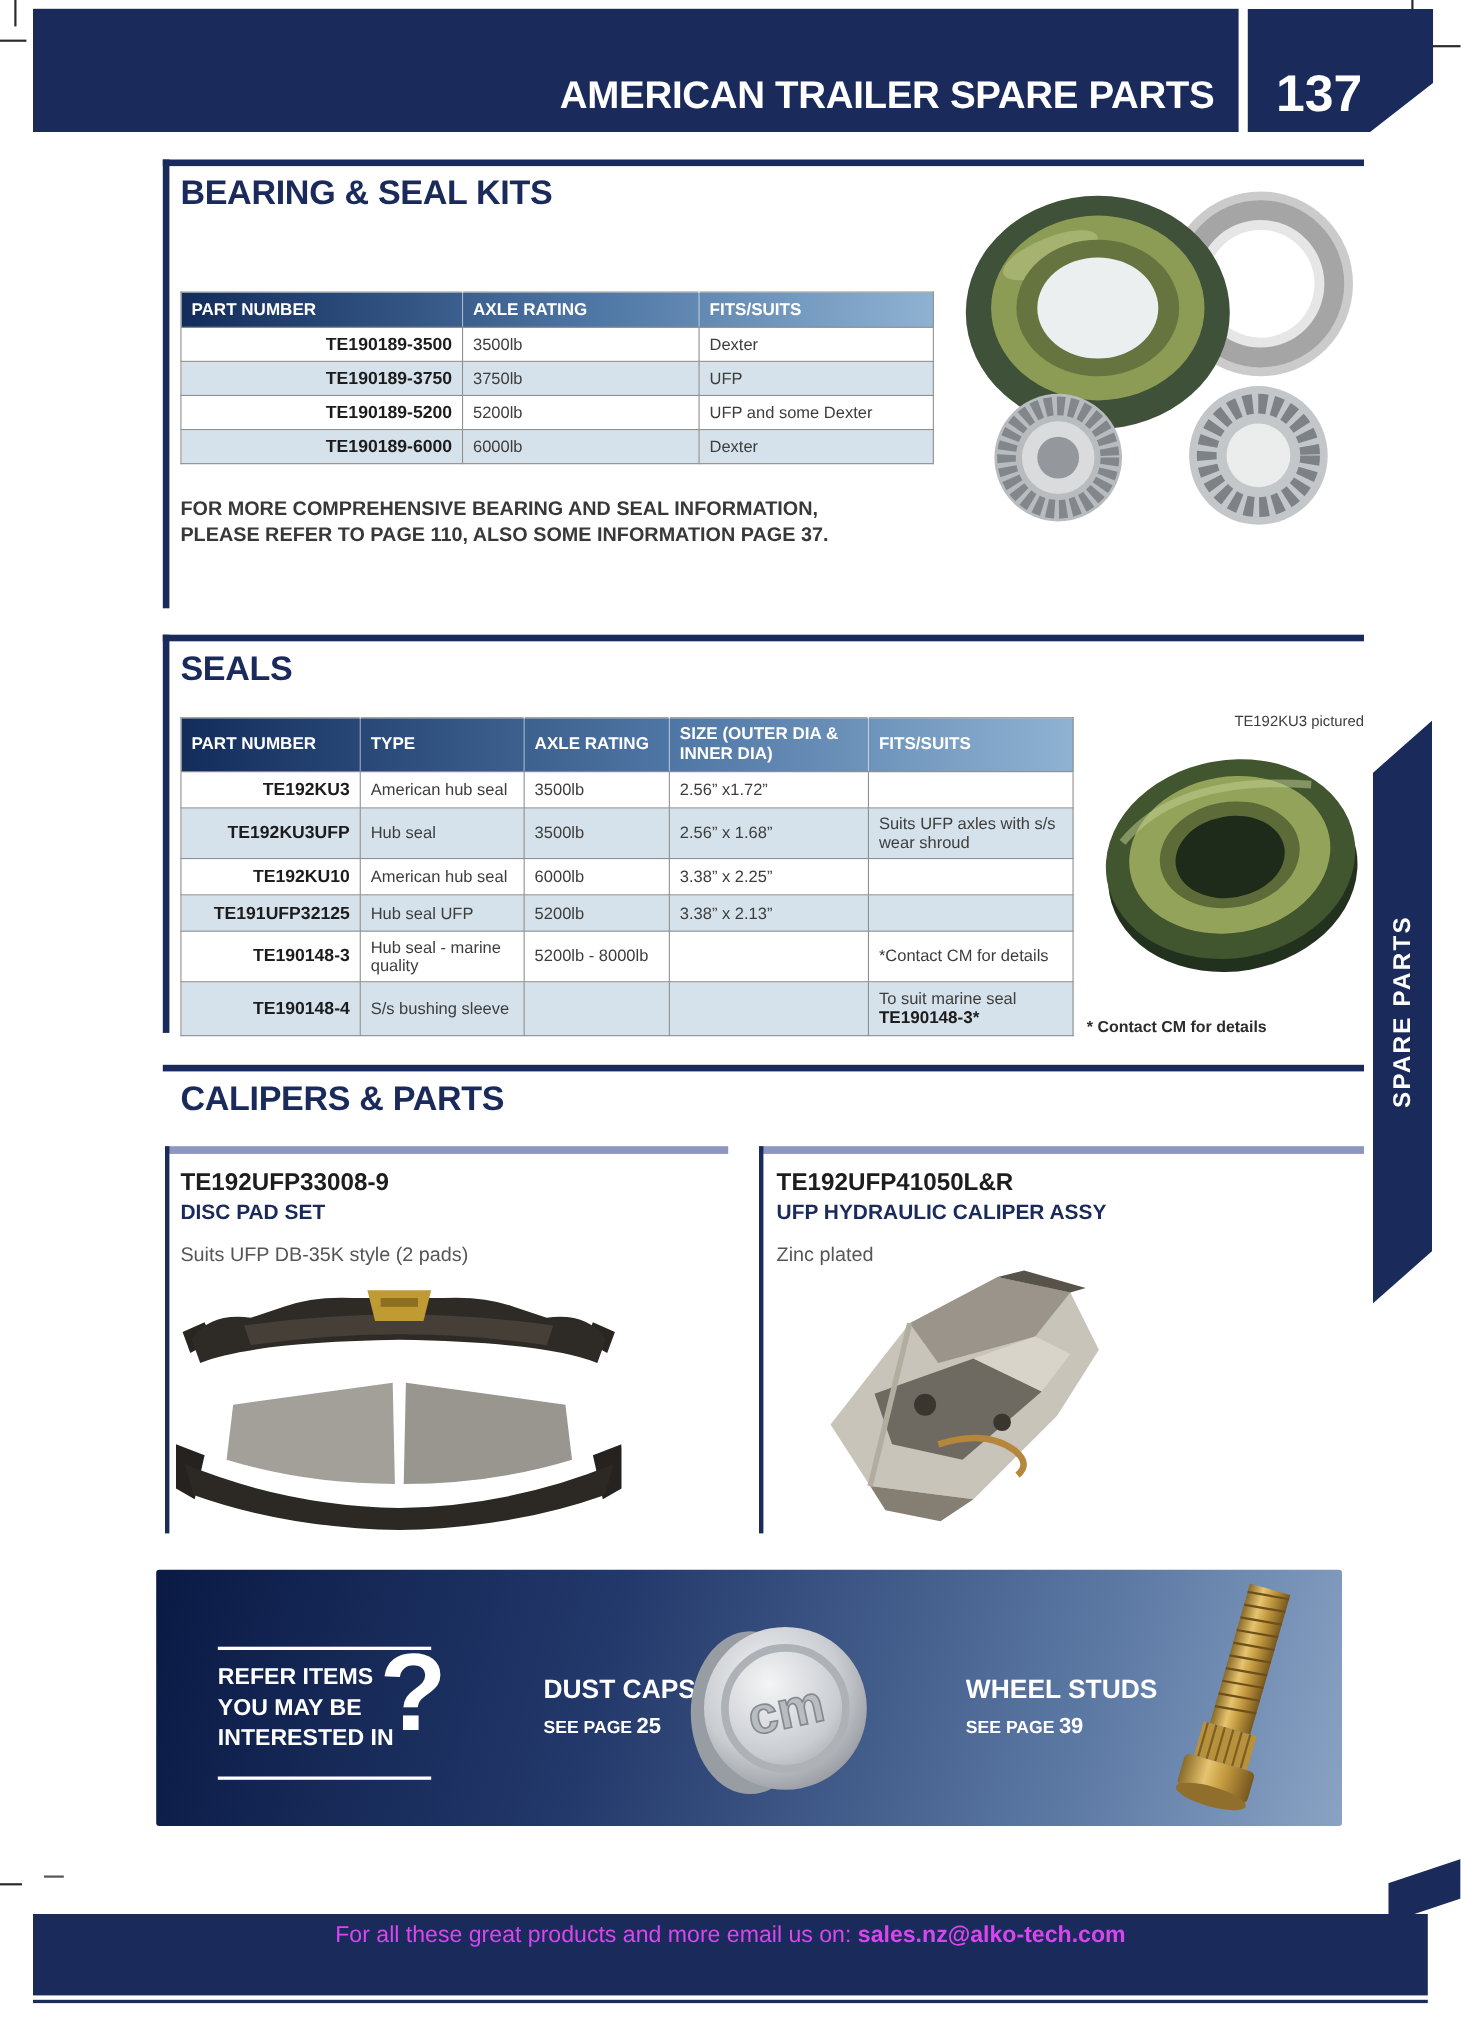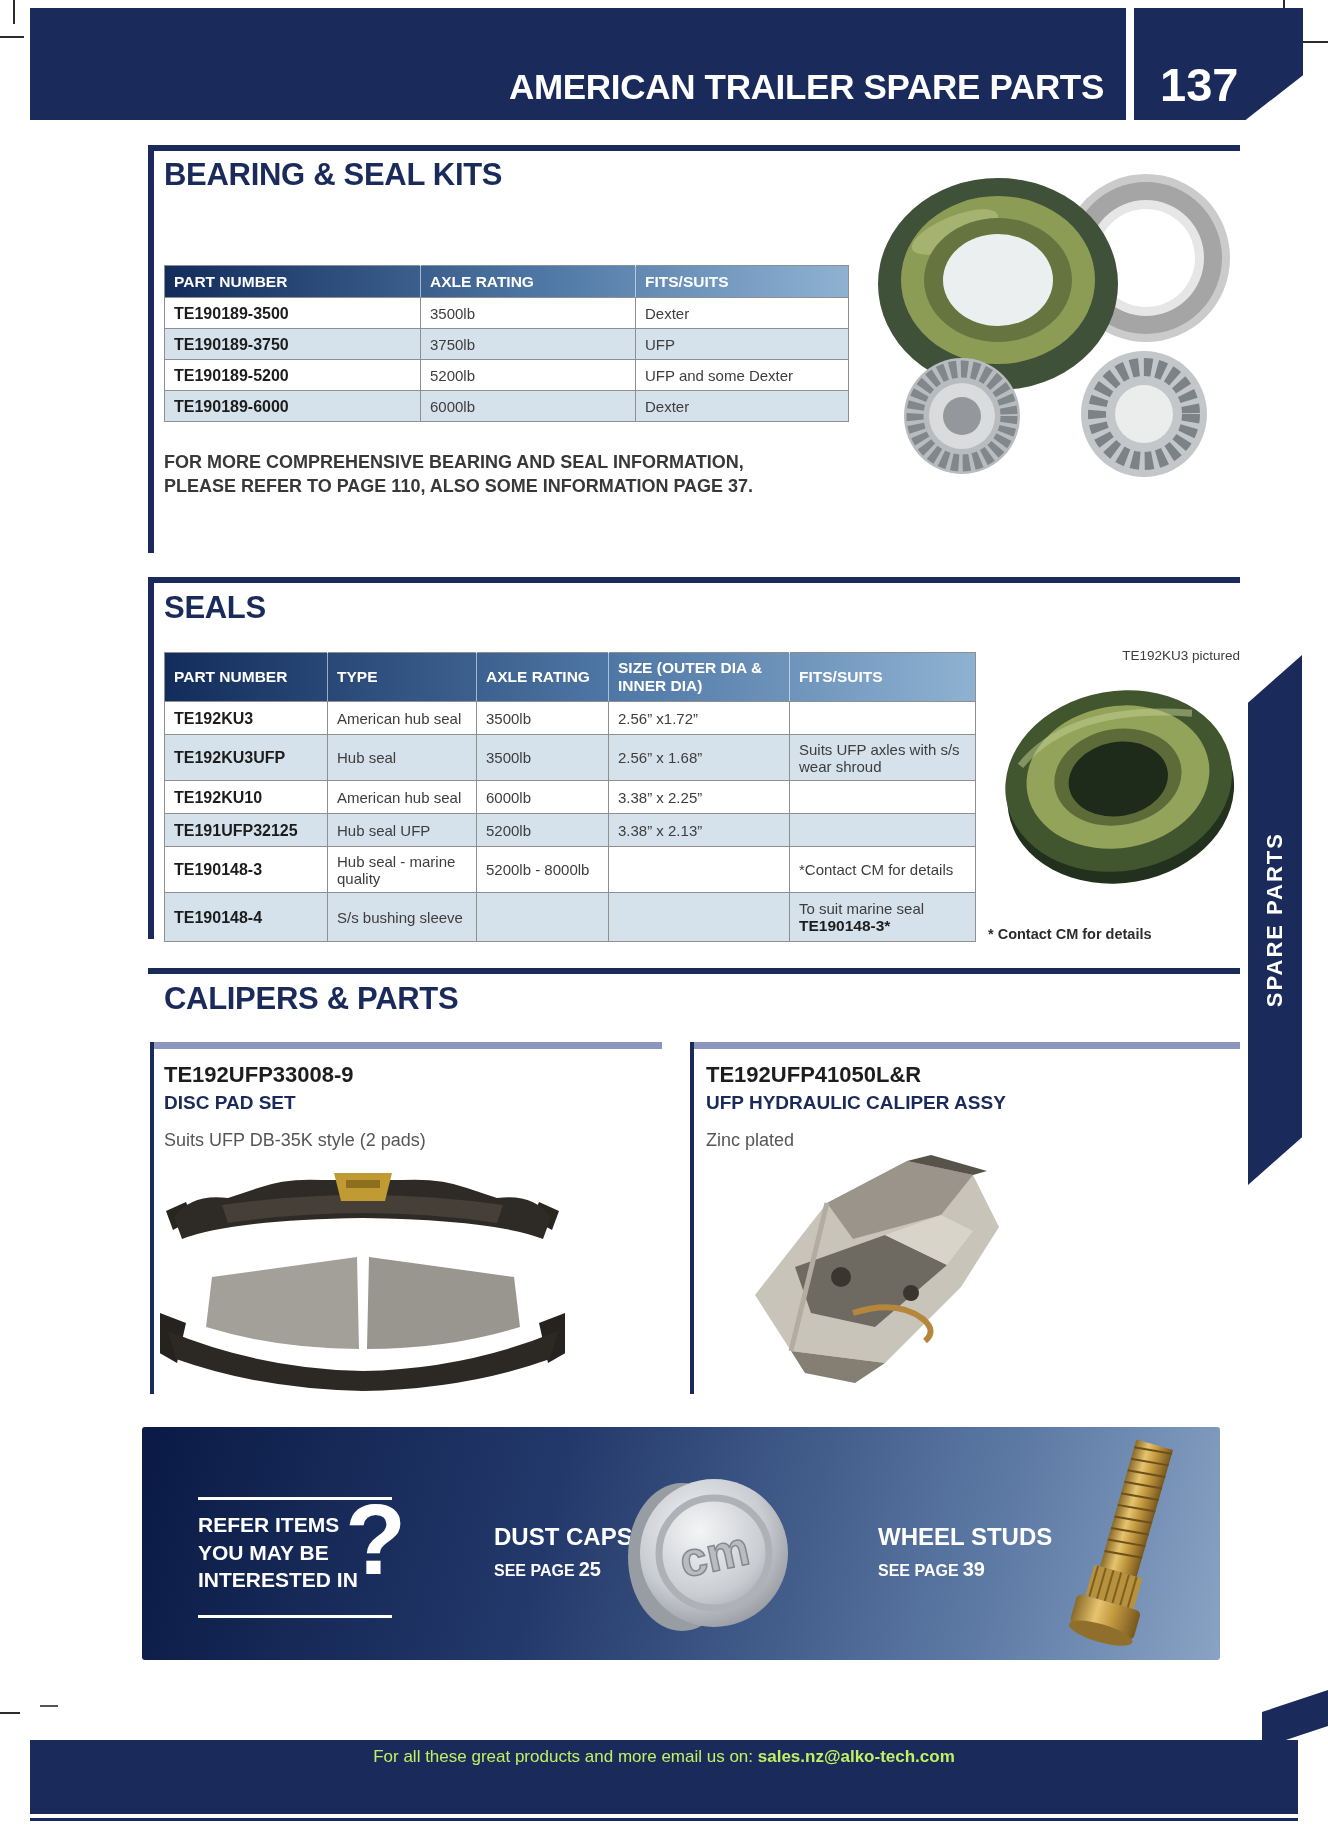--- a/index.html
+++ b/index.html
@@ -26,21 +26,21 @@
 
   
   table.ptable{position:absolute;border-collapse:collapse;table-layout:fixed;
     border:1px solid #8f8f8f;}
   table.ptable th{color:#fff;font-size:15.5px;font-weight:bold;text-align:left;padding:3px 9px;
     background:transparent;border-bottom:1px solid #8f8f8f;vertical-align:middle;line-height:18px;}
   table.ptable th + th{border-left:1px solid rgba(255,255,255,.55);}
   table.ptable td{border:1px solid #8f8f8f;font-size:15px;color:#3d3d3d;padding:2px 9px;
     background:#fff;vertical-align:middle;line-height:17px;}
   table.ptable tr.stripe td{background:#d5e2eb;}
-  table.ptable td.part{font-weight:bold;color:#1c1c1c;font-size:16px;}
+  table.ptable td.part{font-weight:bold;color:#1c1c1c;font-size:16px;text-align:right;}
   #bearing-table{left:164px;top:265px;width:684px;
     background:linear-gradient(90deg,#122c5b 0%,#4f77a5 55%,#8fb2d2 100%) no-repeat;background-size:100% 32px;}
   #seals-table{left:164px;top:652px;width:811px;
     background:linear-gradient(90deg,#122c5b 0%,#4f77a5 55%,#8fb2d2 100%) no-repeat;background-size:100% 49px;}
   .fits-bold{font-weight:bold;color:#1c1c1c;font-size:15.5px;}
 
   .note-line{position:absolute;left:164px;font-size:18px;font-weight:bold;color:#383838;white-space:nowrap;}
 
   .small-caption{position:absolute;font-size:13.5px;color:#3d3d3d;}
   .footnote{position:absolute;font-size:14.5px;font-weight:bold;color:#2c2c2c;white-space:nowrap;margin-top:16px;}
@@ -67,21 +67,21 @@
   .side-tab{position:absolute;left:1248px;top:655px;width:54px;height:530px;background:#1a2a5a;
     clip-path:polygon(0 9%,100% 0,100% 91%,0 100%);display:flex;align-items:center;justify-content:center;}
   .side-tab span{writing-mode:vertical-rl;transform:rotate(180deg);color:#fff;font-size:22px;
     font-weight:bold;letter-spacing:2px;white-space:nowrap;}
   .corner-deco{position:absolute;left:1262px;top:1690px;width:66px;height:58px;background:#1a2a5a;
     clip-path:polygon(0 38%,100% 0,100% 62%,0 100%);}
 
   
   .footer-bar{position:absolute;left:30px;top:1740px;width:1268px;height:74px;background:#1a2a5a;
     display:flex;justify-content:center;padding-top:7px;box-sizing:border-box;}
-  .footer-text{color:#bef264;font-size:17px;white-space:nowrap;}
+  .footer-text{color:#d946ef;font-size:21px;white-space:nowrap;}
   .footer-text b{font-weight:bold;}
   .footer-line{position:absolute;left:30px;top:1818px;width:1268px;height:3px;background:#1a2a5a;}
 
   svg{display:block;}
 </style>
 </head>
 <body>
 
 <div id="page">
 

